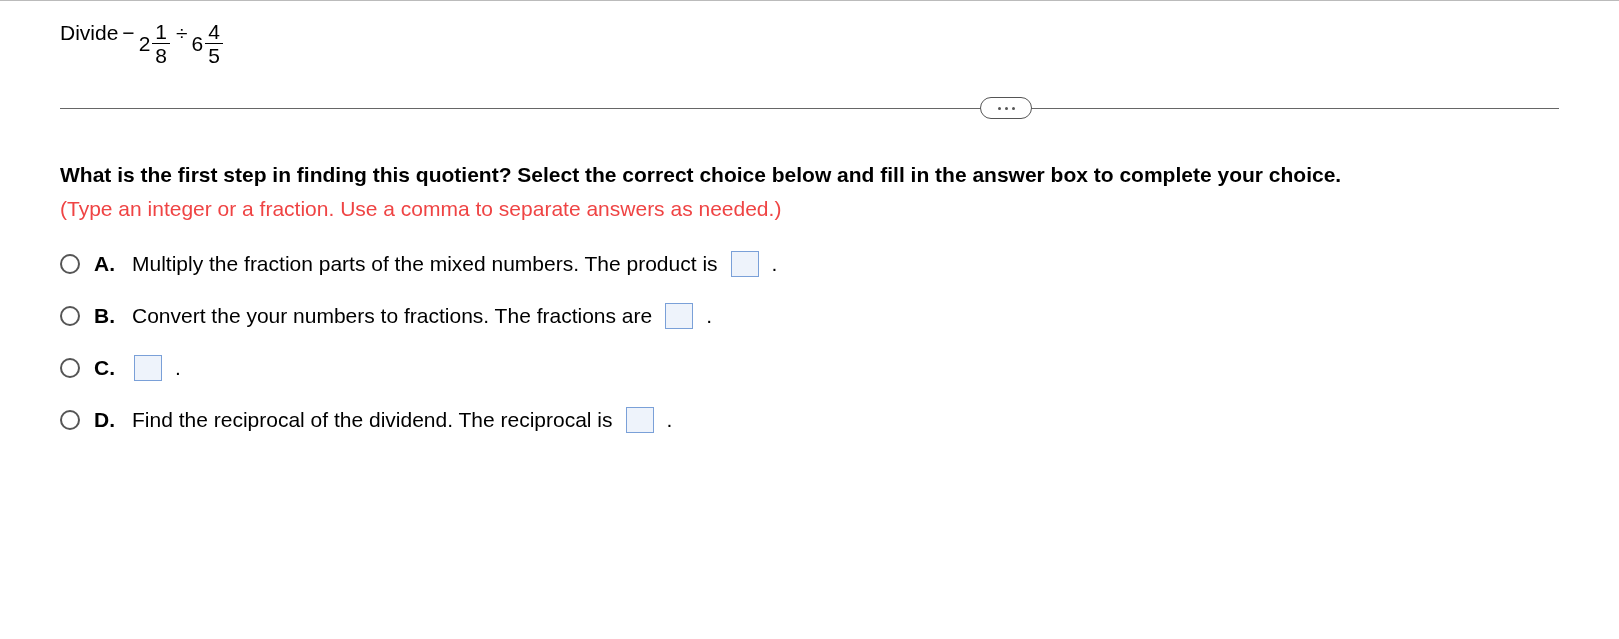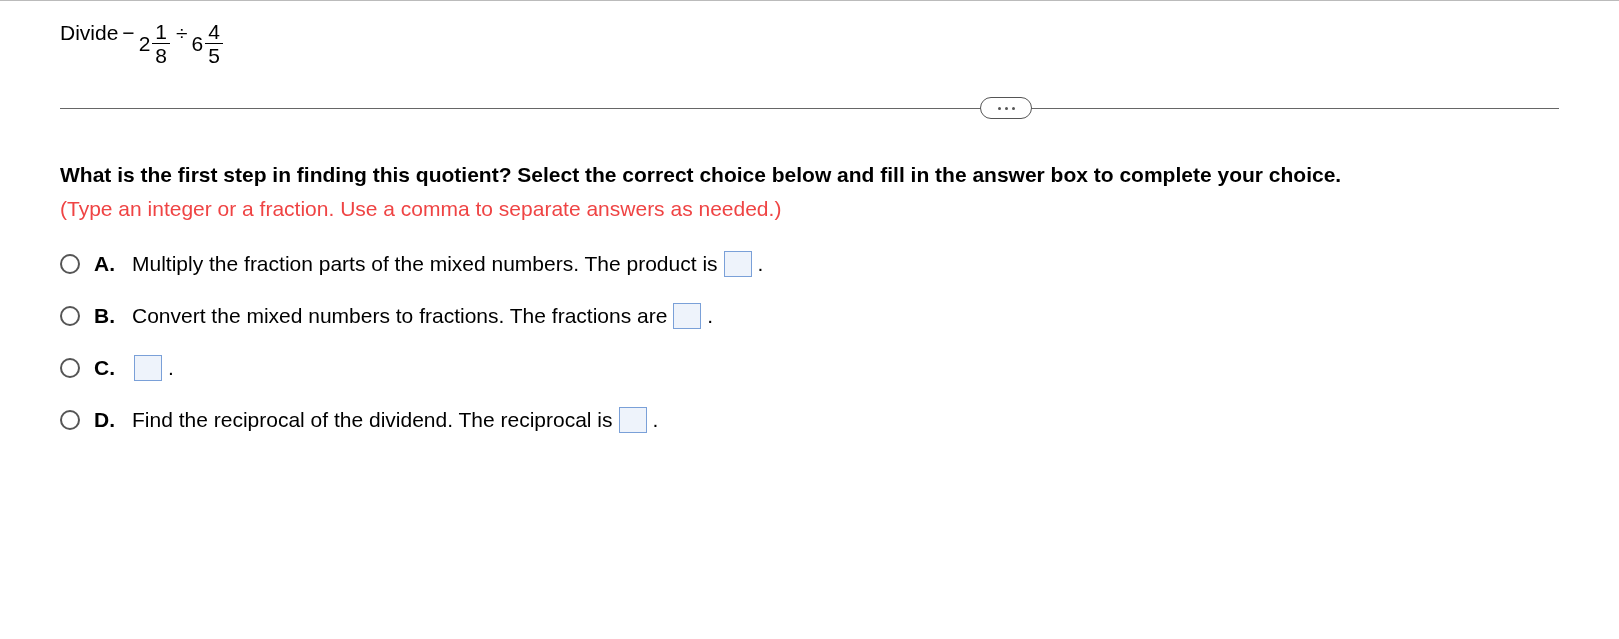--- a/index.html
+++ b/index.html
@@ -81,21 +81,21 @@
       border-radius: 50%;
       flex-shrink: 0;
       cursor: pointer;
       background: #fff;
     }
     .choice-letter { font-weight: bold; min-width: 24px; }
     .choice-body {
       display: flex;
       align-items: center;
       flex-wrap: wrap;
-      gap: 4px;
+      gap: 11px;
     }
     .answer-box {
       display: inline-block;
       width: 28px;
       height: 26px;
       background: #eef3fb;
       border: 1px solid #7aa0d8;
       vertical-align: middle;
       margin: 0 2px;
     }
@@ -152,21 +152,21 @@
         <span>Multiply the fraction parts of the mixed numbers. The product is </span>
         <span class="answer-box"></span>
         <span>.</span>
       </span>
     </div>
 
     <div class="choice">
       <div class="radio"></div>
       <span class="choice-letter">B.</span>
       <span class="choice-body">
-        <span>Convert the mixed numbers to fractions. The fractions are </span>
+        <span>Convert the your numbers to fractions. The fractions are </span>
         <span class="answer-box"></span>
         <span>.</span>
       </span>
     </div>
 
     <div class="choice">
       <div class="radio"></div>
       <span class="choice-letter">C.</span>
       <span class="choice-body">
         <span class="answer-box"></span>

